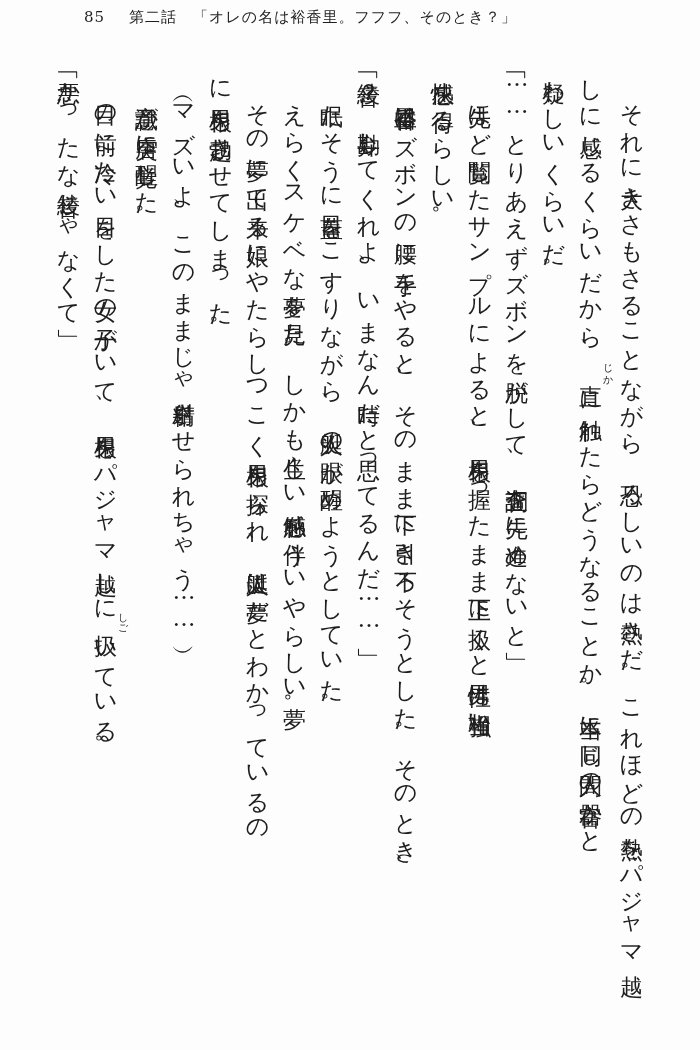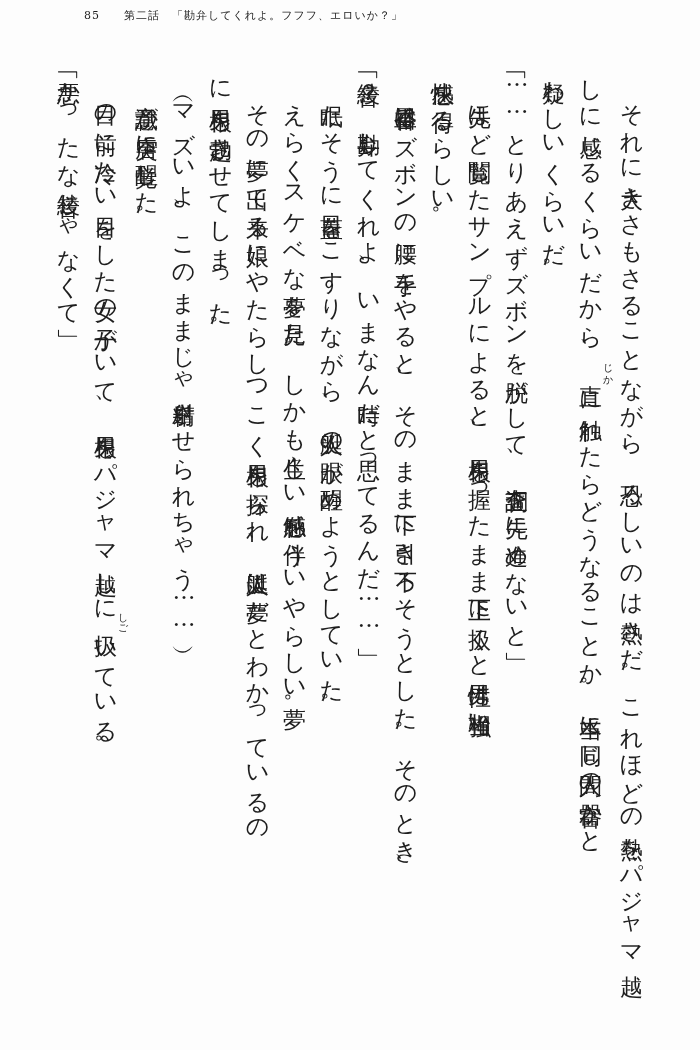--- a/index.html
+++ b/index.html
@@ -15,21 +15,21 @@
     overflow: hidden;
     font-family: "DejaVu Serif", "Liberation Serif", serif;
     color: #1e1e1e;
   }
   .header {
     position: absolute;
     top: 8px;
     left: 84px;
     display: flex;
     align-items: baseline;
-    font-size: 11px;
+    font-size: 15px;
     letter-spacing: 1px;
     white-space: nowrap;
   }
   .page-num {
     margin-right: 24px;
   }
   .body-text {
     position: absolute;
     top: 64px;
     right: 50px;
@@ -47,21 +47,21 @@
     font-size: 10px;
     letter-spacing: 0;
   }
 </style>
 </head>
 <body>
 
 <div class="page">
   <div class="header">
     <span class="page-num">85</span>
-    <span class="chapter-title">第二話　「勘弁してくれよ。フフフ、エロいか？」</span>
+    <span class="chapter-title">第二話　「オレの名は裕香里。フフフ、そのとき？」</span>
   </div>
   <div class="body-text">
       <div class="line">　それに大きさもさることながら、恐ろしいのは熱さだ。これほどの熱をパジャマ越</div>
       <div class="line">しに感じるくらいだから、<ruby>直<rt>じか</rt></ruby>に触れたらどうなることか。本当に同じ人間の器官かと</div>
       <div class="line">疑わしいくらいだ。</div>
       <div class="line">「……とりあえずズボンを脱がして、調査を先に進めないと」</div>
       <div class="line">　先ほど閲覧したサンプルによると、男根を握ったまま上下に扱くと男性は相当強い</div>
       <div class="line">快感を得るらしい。</div>
       <div class="line">　裕香里はズボンの腰に手をやると、そのまま下に引き下ろそうとした。そのとき、</div>
       <div class="line">「綾音？　勘弁してくれよ、いまなん時だと思ってるんだ……」</div>

